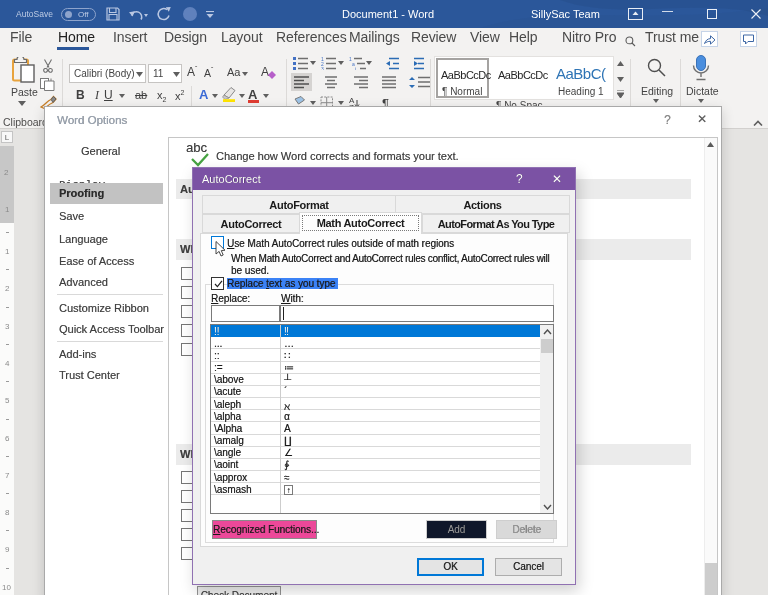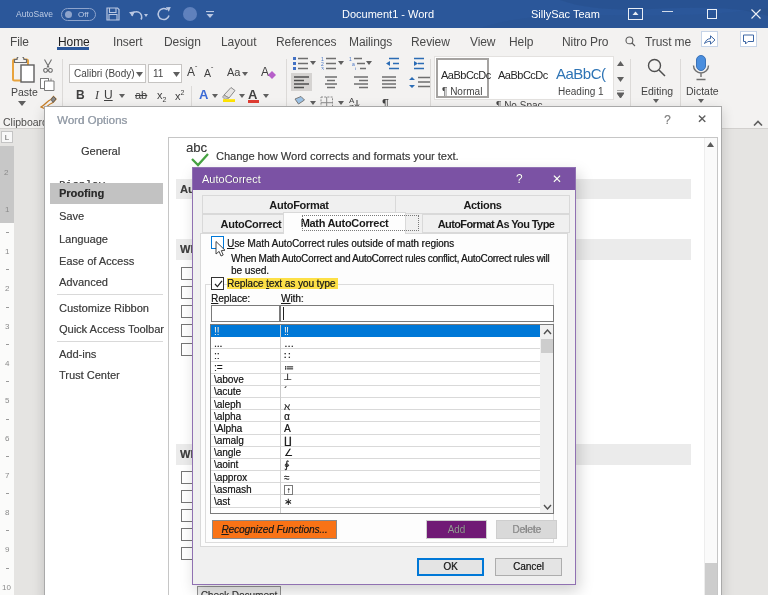--- a/index.html
+++ b/index.html
@@ -5,21 +5,21 @@
   * { margin:0; padding:0; box-sizing:border-box; }
   html { overflow:hidden; }
   html,body { width:768px; height:595px; }
   body { font-family:"Liberation Sans", sans-serif; position:relative; background:#e5e4e2; }
   .abs { position:absolute; white-space:nowrap; }
   
   #titlebar { left:0; top:0; width:768px; height:28px; background:#2b579a; color:#bdcbe4; font-size:10px; z-index:1; }
   #titlebar .wt { color:#fff; font-size:11px; }
   
   #ribbon { left:0; top:28px; width:768px; height:101px; background:#f3f2f1; border-bottom:1px solid #d2d0ce; font-size:10px; color:#444; z-index:1; }
-  #ribbon .tab { position:absolute; top:7px; font-size:12px; letter-spacing:-0.1px; color:#4a4a4a; white-space:nowrap; }
+  #ribbon .tab { position:absolute; top:1px; font-size:14px; letter-spacing:-0.1px; color:#4a4a4a; white-space:nowrap; }
   .vsep { position:absolute; width:1px; background:#dcdad8; }
   
   #wo { left:44px; top:106px; width:678px; height:495px; background:#fff; border:1px solid #a9a9a9; border-bottom:none; box-shadow:0 4px 12px rgba(0,0,0,0.16); font-size:11px; color:#3f3f3f; z-index:5; text-shadow:0.3px 0 0 rgba(63,63,63,0.55); }
   .wo-item { position:absolute; left:14px; height:20px; line-height:20px; white-space:nowrap; }
   .band { position:absolute; left:131px; width:515px; height:20px; background:#ebebeb; font-weight:bold; line-height:20px; padding-left:4px; white-space:nowrap; }
   
   #ac { left:192px; top:167px; width:384px; height:418px; background:#f0f0f0; border:1px solid #9071b2; box-shadow:3px 6px 14px rgba(0,0,0,0.18); font-size:10px; letter-spacing:-0.05px; color:#1a1a1a; z-index:10; text-shadow:0.35px 0 0 rgba(26,26,26,0.6); }
   .actab { position:absolute; border:1px solid #d9d9d9; background:#f0f0f0; text-align:center; font-size:11px; font-weight:bold; letter-spacing:-0.3px; white-space:nowrap; text-shadow:none; }
   .btn { position:absolute; background:#e4e4e4; border:1px solid #adadad; text-align:center; font-size:10px; color:#1a1a1a; white-space:nowrap; }
   u.ac { text-decoration:underline; }
@@ -387,40 +387,40 @@
   <div class="abs" style="left:0;top:0;width:382px;height:22px;background:#7b52a4;">
     <span class="abs" style="left:9px;top:5px;color:#fff;font-size:11px;letter-spacing:0;">AutoCorrect</span>
     <span class="abs" style="left:323px;top:4px;color:#fff;font-size:12px;">?</span>
     <span class="abs" style="left:359px;top:4px;color:#fff;font-size:12px;">✕</span>
   </div>
 
   <div class="actab" style="left:9px;top:27px;width:194px;height:19px;line-height:18px;">AutoFormat</div>
   <div class="actab" style="left:203px;top:27px;width:174px;height:19px;line-height:18px;border-left:none;">Actions</div>
   <div class="actab" style="left:9px;top:46px;width:98px;height:19px;line-height:18px;">AutoCorrect</div>
   <div class="actab" style="left:229px;top:46px;width:148px;height:19px;line-height:18px;letter-spacing:-0.6px;">AutoFormat As You Type</div>
-  <div class="actab" style="left:90px;top:44px;width:123px;height:22px;line-height:20px;background:#fdfdfd;border-bottom:none;z-index:2;">Math AutoCorrect</div>
+  <div class="actab" style="left:106px;top:44px;width:123px;height:22px;line-height:20px;background:#fdfdfd;border-bottom:none;z-index:2;">Math AutoCorrect</div>
   <div class="abs" style="left:109px;top:47px;width:117px;height:16px;border:1px dotted #7a7a7a;z-index:3;"></div>
 
   <div class="abs" style="left:7px;top:65px;width:368px;height:314px;border:1px solid #d9d9d9;background:#fdfdfd;"></div>
 
   <div class="abs" style="left:18px;top:68px;width:13px;height:13px;border:1px solid #0078d7;background:#fff;z-index:4;"></div>
   <span class="abs" style="left:34px;top:69.5px;z-index:4;"><u class="ac">U</u>se Math AutoCorrect rules outside of math regions</span>
   <span class="abs" style="left:38px;top:84.5px;z-index:4;letter-spacing:-0.28px;">When Math AutoCorrect and AutoCorrect rules conflict, AutoCorrect rules will</span>
   <span class="abs" style="left:38px;top:96.5px;z-index:4;">be used.</span>
   <svg class="abs" style="left:22px;top:73px;z-index:6" width="12" height="17" viewBox="0 0 12 17">
       <path d="M1 0.5 L1 13 L4.1 10.4 L6 15 L8.2 14 L6.3 9.6 L10 9.2 Z" fill="#fff" stroke="#333" stroke-width="0.9"></path>
     </svg>
 
   <div class="abs" style="left:12px;top:116px;width:349px;height:259px;border:1px solid #dcdcdc;"></div>
 
   <div class="abs" style="left:18px;top:109px;width:13px;height:13px;border:1px solid #333;background:#fff;z-index:4;"></div>
   <svg class="abs" style="left:20.5px;top:111.5px;z-index:5" width="9" height="8" viewBox="0 0 9 8">
       <path d="M1 4 L3.4 6.6 L8 0.8" fill="none" stroke="#222" stroke-width="1.2"></path>
     </svg>
-  <span class="abs" style="left:34px;top:110px;background:#fde047;padding:0 3px 0 0;z-index:4;">Replace <u class="ac">t</u>ext as you type</span>
+  <span class="abs" style="left:34px;top:110px;background:#3b82f6;padding:0 3px 0 0;z-index:4;">Replace <u class="ac">t</u>ext as you type</span>
   <span class="abs" style="left:18px;top:124.5px;z-index:4;"><u class="ac">R</u>eplace:</span>
   <span class="abs" style="left:88px;top:124.5px;z-index:4;"><u class="ac">W</u>ith:</span>
 
   <div class="abs" style="left:18px;top:137px;width:69px;height:17px;border:1px solid #7a7a7a;background:#fff;z-index:4;"></div>
   <div class="abs" style="left:87px;top:137px;width:274px;height:17px;border:1px solid #7a7a7a;background:#fff;z-index:4;"></div>
   <div class="abs" style="left:90px;top:139px;width:1px;height:13px;background:#222;z-index:5;"></div>
 
   <div id="aclist" class="abs" style="left:17px;top:156px;width:344px;height:190px;border:1px solid #7a7a7a;background:#fff;z-index:4;overflow:hidden;">
       <div class="abs" style="left:0;top:0.00px;width:329px;height:12px;background:#0078d7;color:#fff;">
         <span class="abs" style="left:3px;top:0.5px;">!!</span>
@@ -471,33 +471,29 @@
         <span class="abs" style="left:73px;top:0.5px;">∳</span>
       </div>
       <div class="abs" style="left:0;top:158.21px;width:329px;height:12.2px;border-bottom:1px solid #d9d9d9;">
         <span class="abs" style="left:3px;top:0.5px;">\asmash</span>
         <span class="abs" style="left:73px;top:0.5px;"><span style="display:inline-block;border:1px solid #7a7a7a;width:9px;height:10px;line-height:9px;text-align:center;font-size:8px;">↑</span></span>
       </div>
       <div class="abs" style="left:0;top:146.04px;width:329px;height:12.2px;border-bottom:1px solid #d9d9d9;">
         <span class="abs" style="left:3px;top:0.5px;">\approx</span>
         <span class="abs" style="left:73px;top:0.5px;">≈</span>
       </div>
-      <div class="abs" style="left:0;top:170.38px;width:329px;height:12.2px;border-bottom:1px solid #d9d9d9;">
-        <span class="abs" style="left:3px;top:0.5px;">\ast</span>
-        <span class="abs" style="left:73px;top:0.5px;">∗</span>
-      </div>
       <div class="abs" style="left:69px;top:0;width:1px;height:189px;background:#cdcdcd;"></div>
       <div class="abs" style="left:329px;top:0;width:15px;height:189px;background:#f0f0f0;"></div>
       <svg class="abs" style="left:332px;top:4px" width="9" height="6" viewBox="0 0 9 6">
         <path d="M1 5 L4.5 1 L8 5" fill="none" stroke="#505050" stroke-width="1.4"></path>
       </svg>
       <div class="abs" style="left:330px;top:14px;width:13px;height:14px;background:#cdcdcd;"></div>
       <svg class="abs" style="left:332px;top:179px" width="9" height="6" viewBox="0 0 9 6">
         <path d="M1 1 L4.5 5 L8 1" fill="none" stroke="#505050" stroke-width="1.4"></path>
       </svg>
     </div>
 
-  <div class="btn" style="left:19px;top:352px;width:125px;height:19px;line-height:17px;background:#f97316;border-color:#8a8a8a;z-index:5;font-style:italic;"><u class="ac">R</u>ecognized Functions...</div>
-  <div class="btn" style="left:233px;top:352px;width:61px;height:19px;line-height:17px;background:#701a75;border-color:#cecece;color:#9a9a9a;z-index:5;">Add</div>
+  <div class="btn" style="left:19px;top:352px;width:105px;height:19px;line-height:17px;background:#ec4899;border-color:#8a8a8a;z-index:5;"><u class="ac">R</u>ecognized Functions...</div>
+  <div class="btn" style="left:233px;top:352px;width:61px;height:19px;line-height:17px;background:#0f172a;border-color:#cecece;color:#9a9a9a;z-index:5;">Add</div>
   <div class="btn" style="left:303px;top:352px;width:61px;height:19px;line-height:17px;background:#d9d9d9;border-color:#cecece;color:#9a9a9a;z-index:5;">Delete</div>
   <div class="btn" style="left:224px;top:390px;width:67px;height:18px;line-height:14px;border:2px solid #0078d7;">OK</div>
   <div class="btn" style="left:302px;top:390px;width:67px;height:18px;line-height:16px;">Cancel</div>
 </div>
 
 </body></html>

